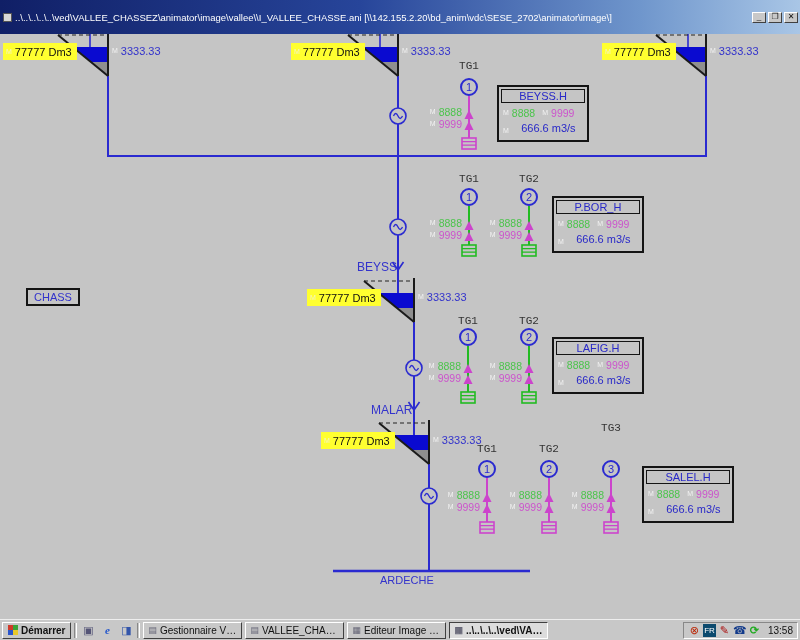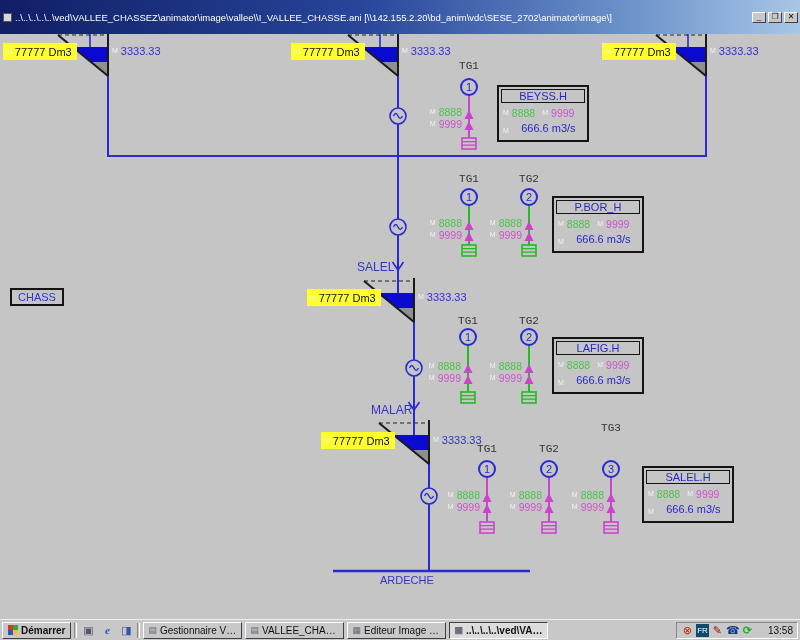--- a/index.html
+++ b/index.html
@@ -63,21 +63,21 @@
     font-size:10px; color:#111; font-family:"Liberation Sans",sans-serif; overflow:hidden; }
   .task .ticon { font-size:9px; color:#667; flex:none; }
   .task .tlabel { white-space:nowrap; overflow:hidden; text-overflow:ellipsis; }
   .task.active { border-color:#404040 #fff #fff #404040; background:#dcdcdc; font-weight:bold; }
   .tray { margin-left:auto; height:17px; display:flex; align-items:center; gap:2px; padding:0 4px;
     border:1px solid; border-color:#888 #fff #fff #888; }
   .tray .ti { font-size:11px; line-height:13px; width:13px; text-align:center; }
   .tray .ti.mute { color:#bb2200; } .tray .ti.pen { color:#aa1111; }
   .tray .ti.phone { color:#123a8a; } .tray .ti.refresh { color:#22aa22; font-weight:bold; }
   .tray .lang { width:13px; height:13px; background:#0c4a6e; color:#fff; font-size:8px; line-height:13px; text-align:center; }
-  .clock { font-size:10px; color:#111; margin-left:12px; }
+  .clock { font-size:10px; color:#111; margin-left:5px; }
 </style>
 </head>
 <body>
 
 <div class="screen">
 
   <div class="titlebar">
     <span class="w-icon"></span>
     <span class="w-title">..\..\..\..\..\ved\VALLEE_CHASSEZ\animator\image\vallee\\I_VALLEE_CHASSE.ani  [\\142.155.2.20\bd_anim\vdc\SESE_2702\animator\image\]</span>
     <span class="w-btns">
@@ -176,21 +176,21 @@
     <div class="t lvl" style="left:112px;top:45px"><span class="m">M</span><span>3333.33</span></div>
 
     <div class="t res-name" style="left:303px;top:16px">MALAR</div>
     <div class="t vol" style="left:291px;top:43px"><span class="mx">M</span><span>77777 Dm3</span></div>
     <div class="t lvl" style="left:402px;top:45px"><span class="m">M</span><span>3333.33</span></div>
 
     <div class="t res-name" style="left:614px;top:16px">ROUJA</div>
     <div class="t vol" style="left:602px;top:43px"><span class="mx">M</span><span>77777 Dm3</span></div>
     <div class="t lvl" style="left:710px;top:45px"><span class="m">M</span><span>3333.33</span></div>
 
-    <div class="t res-name" style="left:322px;top:260px">SALEL</div>
+    <div class="t res-name" style="left:322px;top:260px">BEYSS</div>
     <div class="t vol" style="left:307px;top:289px"><span class="mx">M</span><span>77777 Dm3</span></div>
     <div class="t lvl" style="left:418px;top:291px"><span class="m">M</span><span>3333.33</span></div>
 
     <div class="t res-name" style="left:336px;top:403px">MALAR</div>
     <div class="t vol" style="left:321px;top:432px"><span class="mx">M</span><span>77777 Dm3</span></div>
     <div class="t lvl" style="left:433px;top:434px"><span class="m">M</span><span>3333.33</span></div>
 
     <div class="t tg-label" style="left:454px;top:60px">TG1</div>
     <div class="t tg-circle" style="left:460px;top:78px">1</div>
     <div class="t uv" style="left:412px;top:106px">
@@ -264,21 +264,21 @@
       <div class="ibox-row"><span class="m">M</span><span class="g">8888</span><span class="m">M</span><span class="p">9999</span></div>
       <div class="ibox-flow"><span class="m">M</span><span>666.6 m3/s</span></div>
     </div>
 
     <div class="t ibox" style="left:642px;top:466px">
       <div class="ibox-title">SALEL.H</div>
       <div class="ibox-row"><span class="m">M</span><span class="g">8888</span><span class="m">M</span><span class="p">9999</span></div>
       <div class="ibox-flow"><span class="m">M</span><span>666.6 m3/s</span></div>
     </div>
 
-    <div class="t chass" style="left:10px;top:288px">CHASS</div>
+    <div class="t chass" style="left:26px;top:288px">CHASS</div>
     <div class="t river" style="left:380px;top:574px">ARDECHE</div>
   </div>
 
   <div class="taskbar">
     <button class="start">
       <span class="flag">
           <i class="f1"></i>
           <i class="f2"></i>
           <i class="f3"></i>
           <i class="f4"></i>

